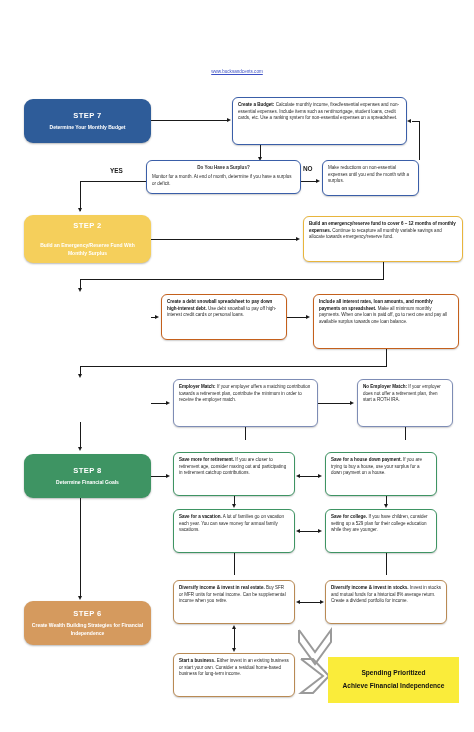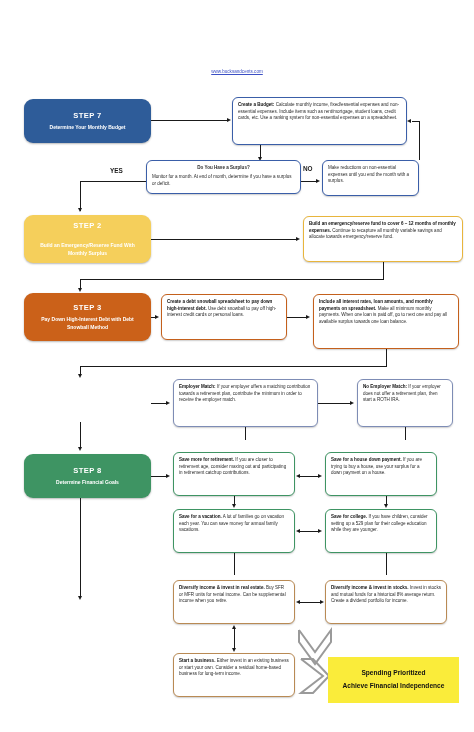--- a/index.html
+++ b/index.html
@@ -150,24 +150,20 @@
   </div>
 
   <div class="ln lh" style="left:151px; top:239px; width:146px;"></div>
   <div class="ar ar-r" style="left:296px; top:236.6px;"></div>
 
   <div class="ln lv" style="left:383px; top:262px; height:17px;"></div>
   <div class="ln lh" style="left:80px; top:279px; width:304px;"></div>
   <div class="ln lv" style="left:80px; top:279px; height:11px;"></div>
   <div class="ar ar-d" style="left:77.6px; top:288px;"></div>
 
-  <div class="step s3" style="left:24px; top:293px; width:127px; height:48px; background:#cb6119;">
-    <span class="num">STEP 3</span>
-    <span class="sub">Pay Down High-Interest Debt with Debt Snowball Method</span>
-  </div>
 
   <div class="box orange" style="left:161px; top:294px; width:126px; height:46px;">
     <b>Create a debt snowball spreadsheet to pay down high-interest debt.</b><span> Use debt snowball to pay off high-interest credit cards or personal loans.</span>
   </div>
 
   <div class="box orange" style="left:313px; top:294px; width:146px; height:55px;">
     <b>Include all interest rates, loan amounts, and monthly payments on spreadsheet.</b><span> Make all minimum monthly payments.  When one loan is paid off, go to next one and pay all available surplus towards one loan balance.</span>
   </div>
 
   <div class="ln lh" style="left:151px; top:317px; width:4px;"></div>
@@ -236,20 +232,24 @@
   <div class="ln lh" style="left:299px; top:531px; width:20px;"></div>
   <div class="ar ar-l" style="left:296px; top:528.6px;"></div>
   <div class="ar ar-r" style="left:318px; top:528.6px;"></div>
 
   <div class="ln lv" style="left:234px; top:553px; height:22px;"></div>
   <div class="ln lv" style="left:386px; top:553px; height:22px;"></div>
 
   <div class="ln lv" style="left:80px; top:498px; height:100px;"></div>
   <div class="ar ar-d" style="left:77.6px; top:596px;"></div>
 
+  <div class="step s6" style="left:24px; top:601px; width:127px; height:44px; background:#d59a5e;">
+    <span class="num">STEP 6</span>
+    <span class="sub">Create Wealth Building Strategies for Financial Independence</span>
+  </div>
 
   <div class="box tan" style="left:173px; top:580px; width:122px; height:44px;">
     <b>Diversify income &amp; invest in real estate.</b><span> Buy SFR or MFR units for rental income.  Can be supplemental income when you retire.</span>
   </div>
 
   <div class="box tan" style="left:325px; top:580px; width:122px; height:44px;">
     <b>Diversify income &amp; invest in stocks.</b><span> Invest in stocks and mutual funds for a historical 8% average return.  Create a dividend portfolio for income.</span>
   </div>
 
   <div class="ln lh" style="left:299px; top:602px; width:22px;"></div>

